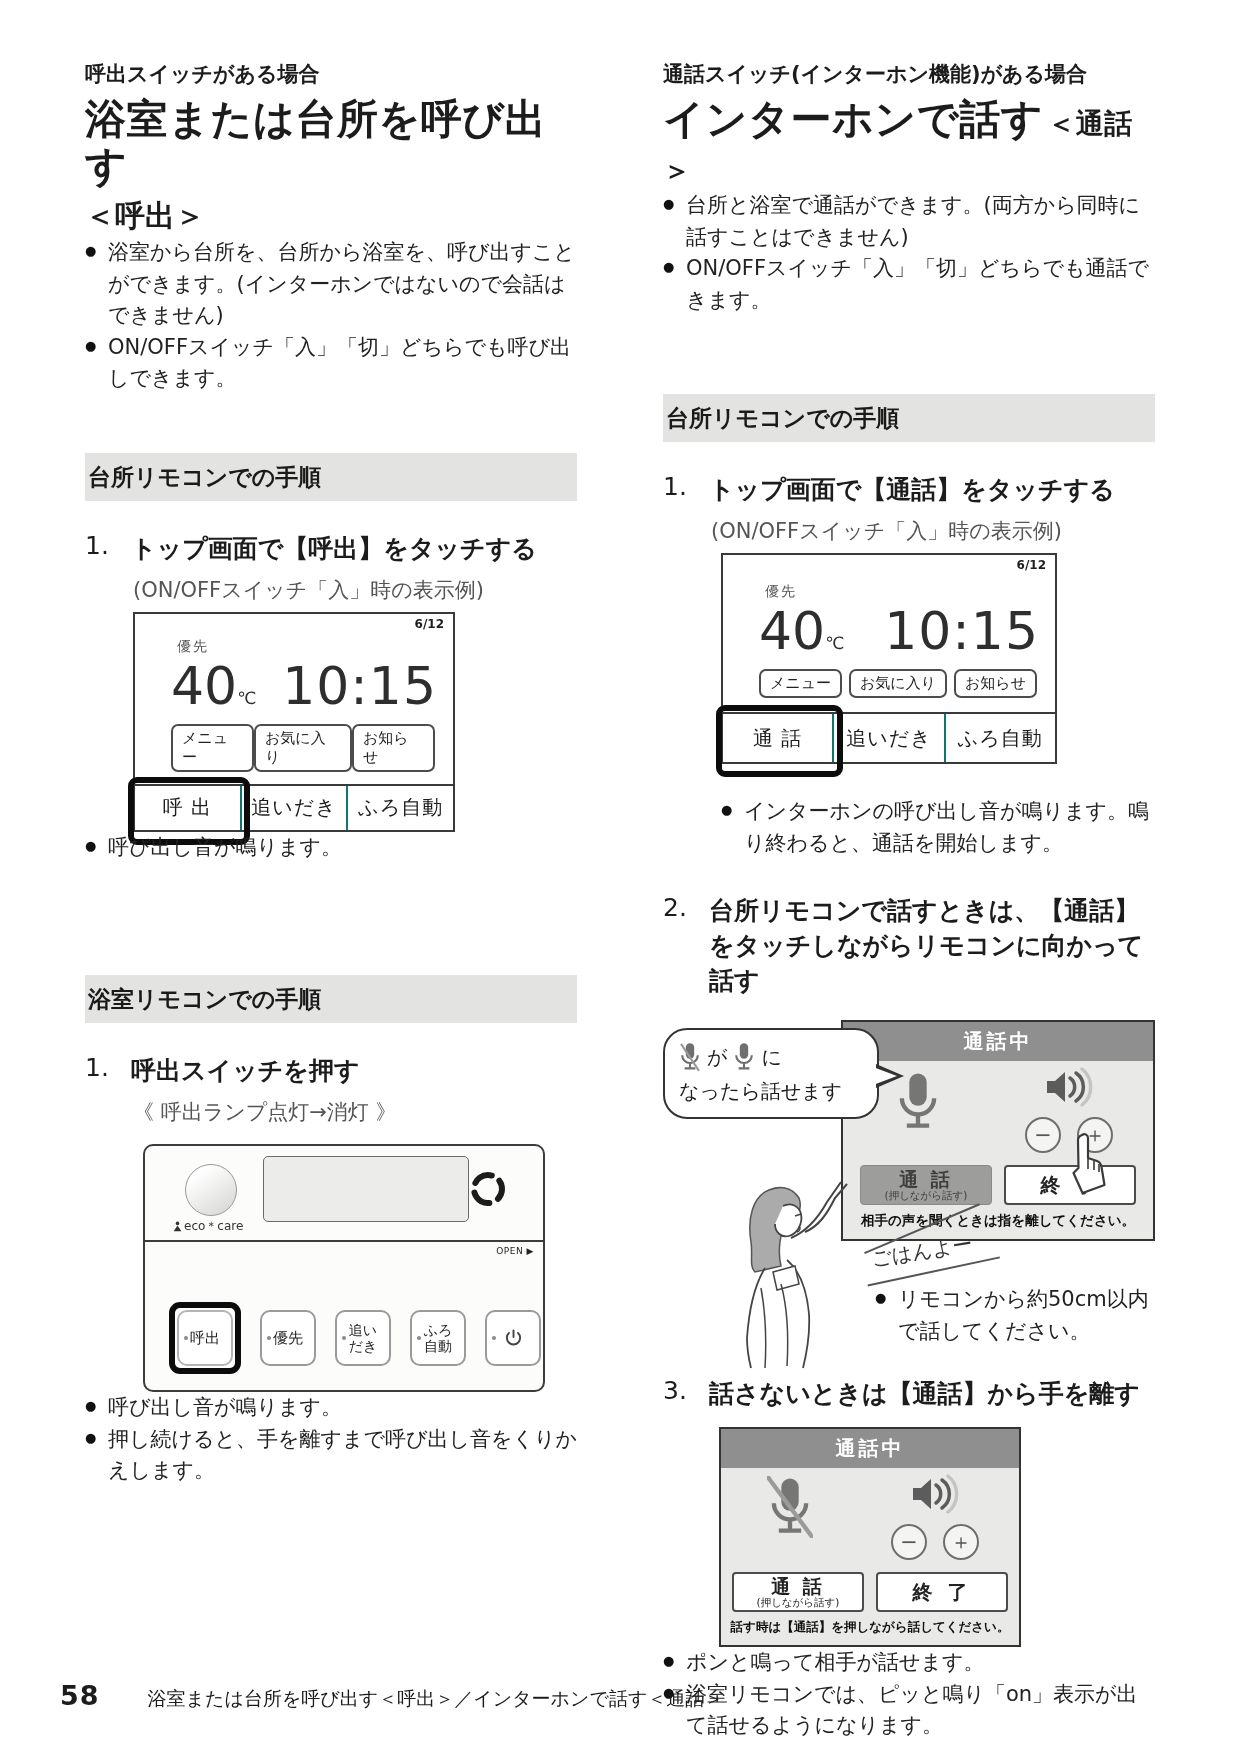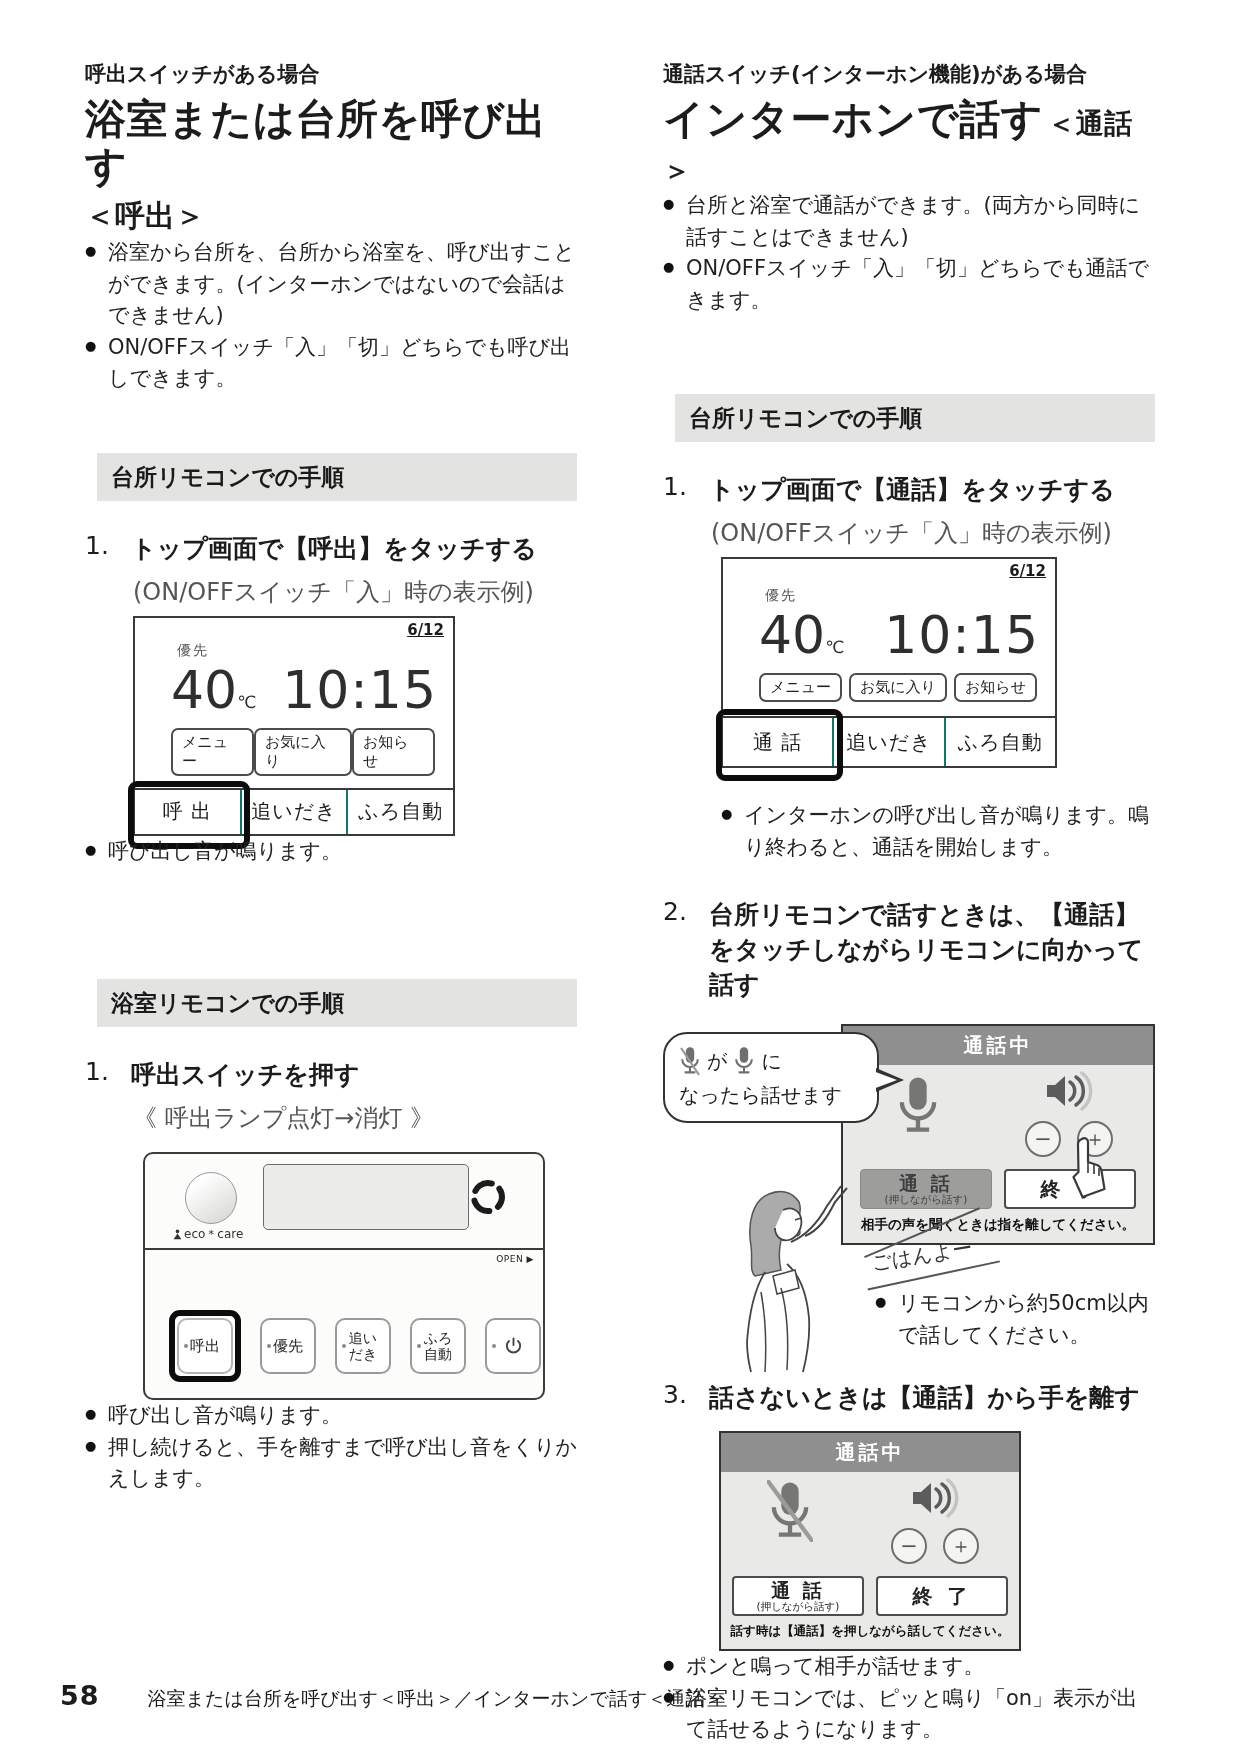--- a/index.html
+++ b/index.html
@@ -20,34 +20,34 @@
 
   
   ul.bullets { list-style:none; margin:0; padding:0; font-size:21px; line-height:1.5; color:#222; }
   ul.bullets li { position:relative; padding-left:23px; }
   ul.bullets li::before { content:"●"; position:absolute; left:0; top:4px; font-size:13px; color:#111; }
   .intro { margin-top:40px; }
   .intro-r { margin-top:36px; }
 
   .section-bar {
     margin-top:58px; background:#e3e3e2; font-size:23px; font-weight:600;
-    padding:9px 14px 8px; color:#1a1a1a;margin-left:12px;
+    padding:9px 3px 8px; color:#1a1a1a;
   }
   .section-bar.mt-xl { margin-top:112px; }
   .section-bar.mt-r { margin-top:78px; }
 
   .step { display:flex; margin-top:30px; font-size:25px; }
   .step .step-num { width:46px; flex:0 0 46px; }
   .step .step-text { font-weight:bold; line-height:1.4; }
-  .caption { margin:10px 0 8px 48px; font-size:24px; color:#3d3d3d; }
+  .caption { margin:10px 0 8px 48px; font-size:21px; color:#3d3d3d; }
   .caption.plain { color:#555; }
 
   
   .kscreen { margin-left:48px; width:322px; border:2px solid #3a3a3a; background:#fff; position:relative; box-sizing:border-box; }
-  .kscreen .kdate { position:absolute; top:3px; right:9px; font-size:15px; font-weight:bold;text-decoration:underline; }
+  .kscreen .kdate { position:absolute; top:3px; right:9px; font-size:12px; font-weight:bold; }
   .kscreen .kmain { padding:24px 16px 0 36px; }
   .kpriority { font-size:14px; color:#555; letter-spacing:2px; margin-left:6px; }
   .ktemp-row { display:flex; align-items:baseline; margin-top:0; }
   .ktemp { font-size:52px; color:#2e2e2e; }
   .kunit { font-size:17px; color:#2e2e2e; }
   .ktime { font-size:52px; color:#2e2e2e; margin-left:auto; letter-spacing:1px; }
   .kpills { display:flex; justify-content:space-between; margin-top:8px; padding:0 2px 0 0; }
   .pill { border:2px solid #4c4c4c; border-radius:7px; font-size:15px; padding:3px 9px; color:#222; background:#fff; }
   .krow { display:flex; border-top:2px solid #3a3a3a; margin-top:12px; height:44px; position:relative; }
   .kcell { flex:1; display:flex; align-items:center; justify-content:center; font-size:20px; letter-spacing:1px; }

